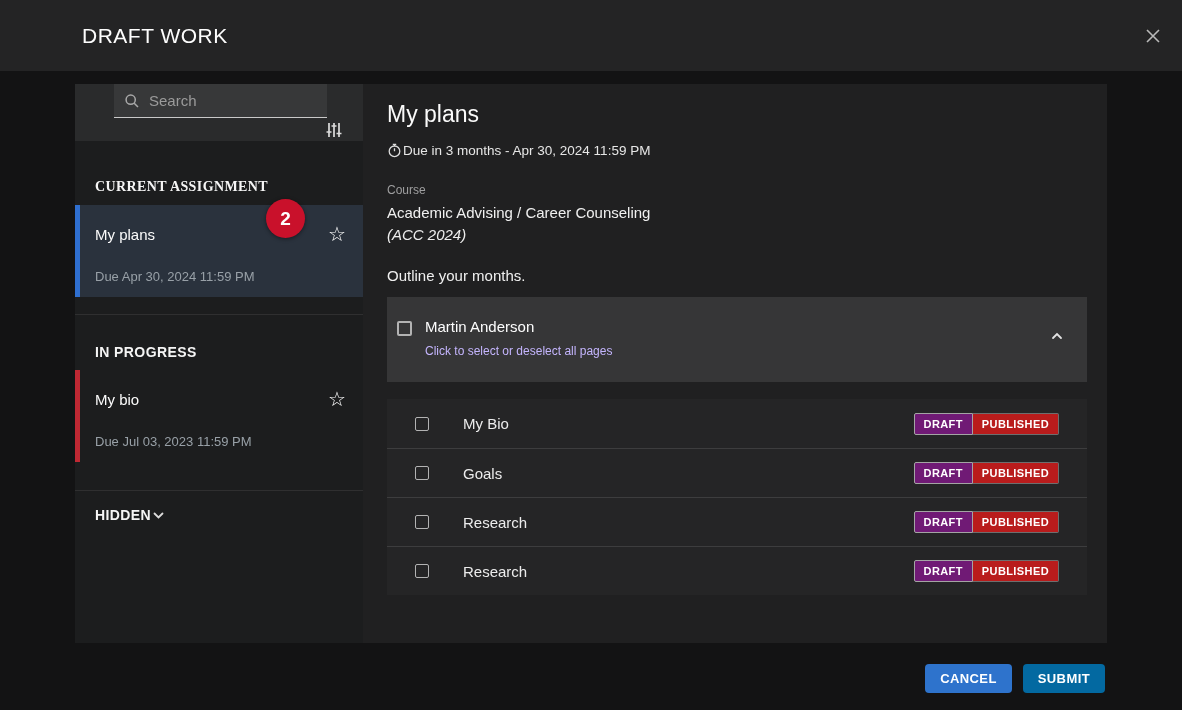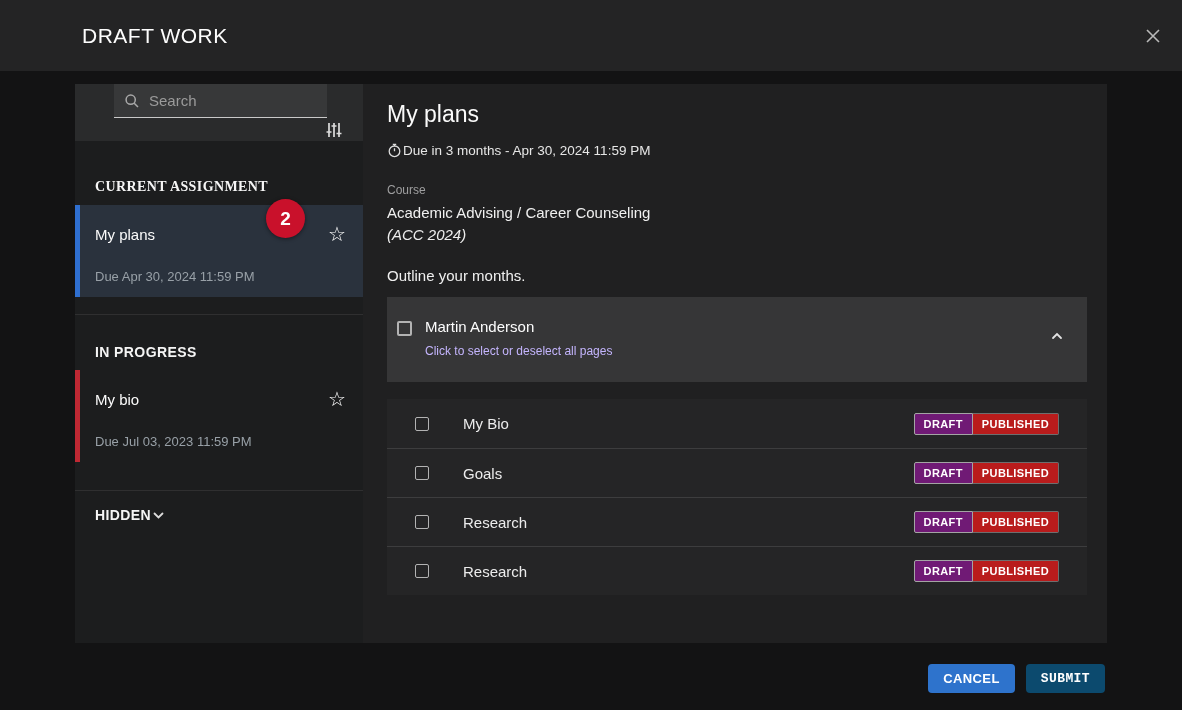--- a/index.html
+++ b/index.html
@@ -70,21 +70,21 @@
   .status-toggle { margin-left:auto; display:flex; }
   .seg { font-size:11px; font-weight:700; letter-spacing:.4px; color:#fff; padding:4px 9px; cursor:pointer; }
   .seg-draft { background:#701a75; border:1px solid #a4a4a4; border-radius:2px 0 0 2px; }
   .seg-published { background:#b91c1c; border:1px solid #6e6e6e; border-left:none; border-radius:0 2px 2px 0; }
 
   
   .footer-actions { position:absolute; right:77px; top:664px; display:flex; gap:11px; }
   .btn { height:29px; padding:0 15px; border:none; border-radius:4px; color:#fff;
     font-family:inherit; font-size:13px; font-weight:700; letter-spacing:.4px; cursor:pointer; }
   .btn-cancel { background:#2e73cc; }
-  .btn-submit { background:#0c4a6e;font-family:Liberation Mono, monospace; }
+  .btn-submit { background:#0369a1; }
 
   .icon { display:inline-flex; }
   svg { display:block; }
 </style>
 </head>
 <body>
 
 <div class="stage">
 
   <div class="modal-header">

